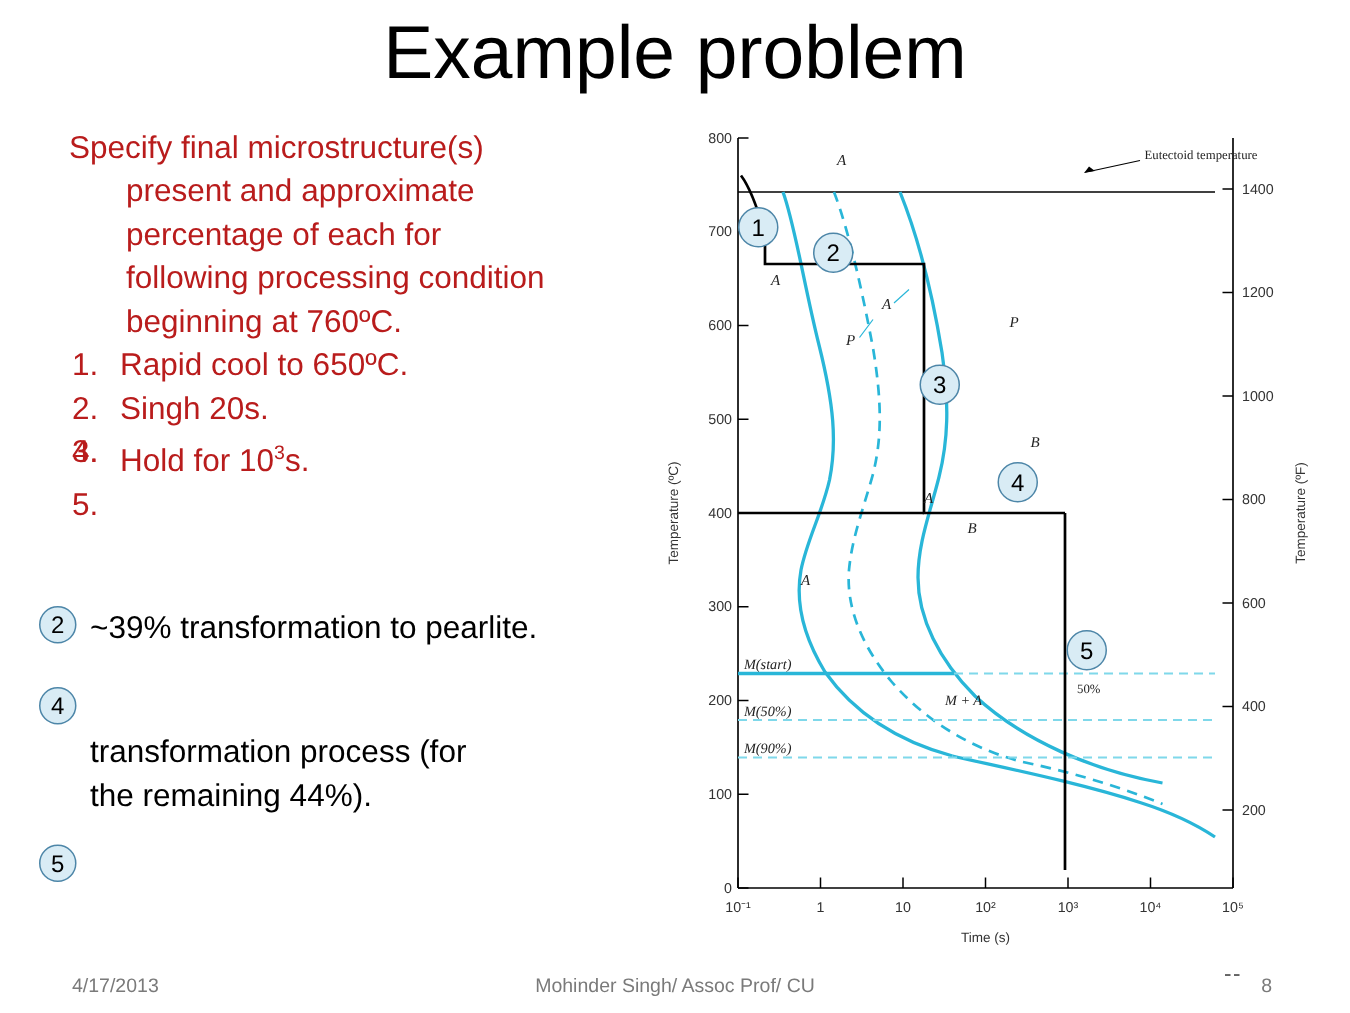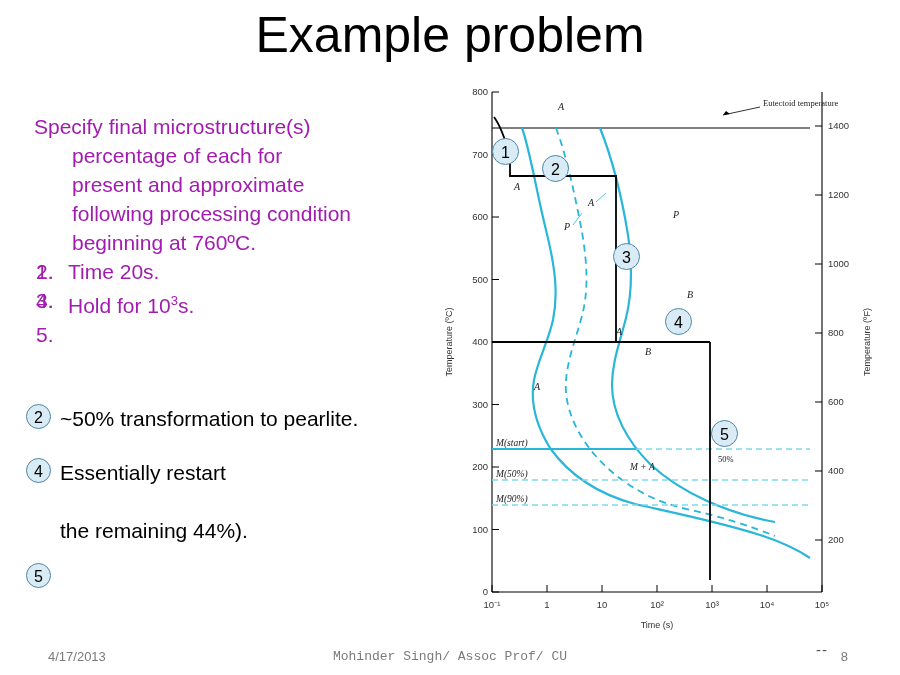--- a/index.html
+++ b/index.html
@@ -27,25 +27,24 @@
     text-align: center;
     font-size: 50px;
     color: #000000;
     font-family: "Liberation Sans", sans-serif;
     letter-spacing: 0px;
   }
 
   
   .leftcol {
     position: absolute;
-    left: 34px;
+    left: 46px;
     top: 84px;
     width: 400px;
-    color: #a21caf;
-    margin-top: 28px;
+    color: #b91c1c;
   }
   .para1 {
     font-size: 21px;
     line-height: 29px;
   }
   .para1 .ind {
     display: block;
     padding-left: 38px;
     text-indent: 0;
   }
@@ -104,21 +103,21 @@
   .footer {
     position: absolute;
     bottom: 6px;
     left: 0;
     width: 900px;
     height: 20px;
     font-size: 13px;
     color: #7a7a7a;
   }
   .footer .date { position: absolute; left: 48px; top: 0; }
-  .footer .center { position: absolute; left: 0; width: 900px; text-align: center; top: 0; font-family: Liberation Mono, monospace; }
+  .footer .center { position: absolute; left: 0; width: 900px; text-align: center; top: 0; }
   .footer .pageno { position: absolute; right: 52px; top: 0; }
   .footer .dashes { position: absolute; right: 72px; top: -8px; color: #555; font-size: 15px; letter-spacing: 1px;}
 
   
   .chart {
     position: absolute;
     left: 430px;
     top: 80px;
     width: 460px;
     height: 560px;
@@ -169,57 +168,58 @@
 </head>
 <body>
 
 <div class="slide">
 
   <div class="title">Example problem</div>
 
   <div class="leftcol">
     <div class="para1">
       <span class="ind first">Specify final microstructure(s)</span>
+      <span class="ind">present and approximate</span>
       <span class="ind">percentage of each for</span>
-      <span class="ind">present and approximate</span>
       <span class="ind">following processing condition</span>
       <span class="ind">beginning at 760ºC.</span>
     </div>
 
     <ol class="steps">
       <li>
         <span class="num">1.</span>
+        <span>Rapid cool to 650ºC.</span>
       </li>
       <li>
         <span class="num">2.</span>
-        <span>Time 20s.</span>
+        <span>Singh 20s.</span>
       </li>
       <li>
         <span class="num">3.</span>
       </li>
       <li>
         <span class="num">4.</span>
         <span>Hold for 10</span><sup>3</sup><span>s.</span>
       </li>
       <li>
         <span class="num">5.</span>
       </li>
     </ol>
   </div>
 
   <div class="bulletblock" id="note2">
     <span class="circ">2</span>
-    <span class="txt">~50% transformation to pearlite.</span>
+    <span class="txt">~39% transformation to pearlite.</span>
   </div>
 
   <div class="bulletblock" id="note4">
     <span class="circ">4</span>
     <span class="txt">
-      <span>Essentially restart</span><br>
       <br>
+      <span>transformation process (for</span><br>
       <span>the remaining 44%).</span>
     </span>
   </div>
 
   <div class="bulletblock" id="note5">
     <span class="circ">5</span>
     <span class="txt">
       <br>
     </span>
   </div>

